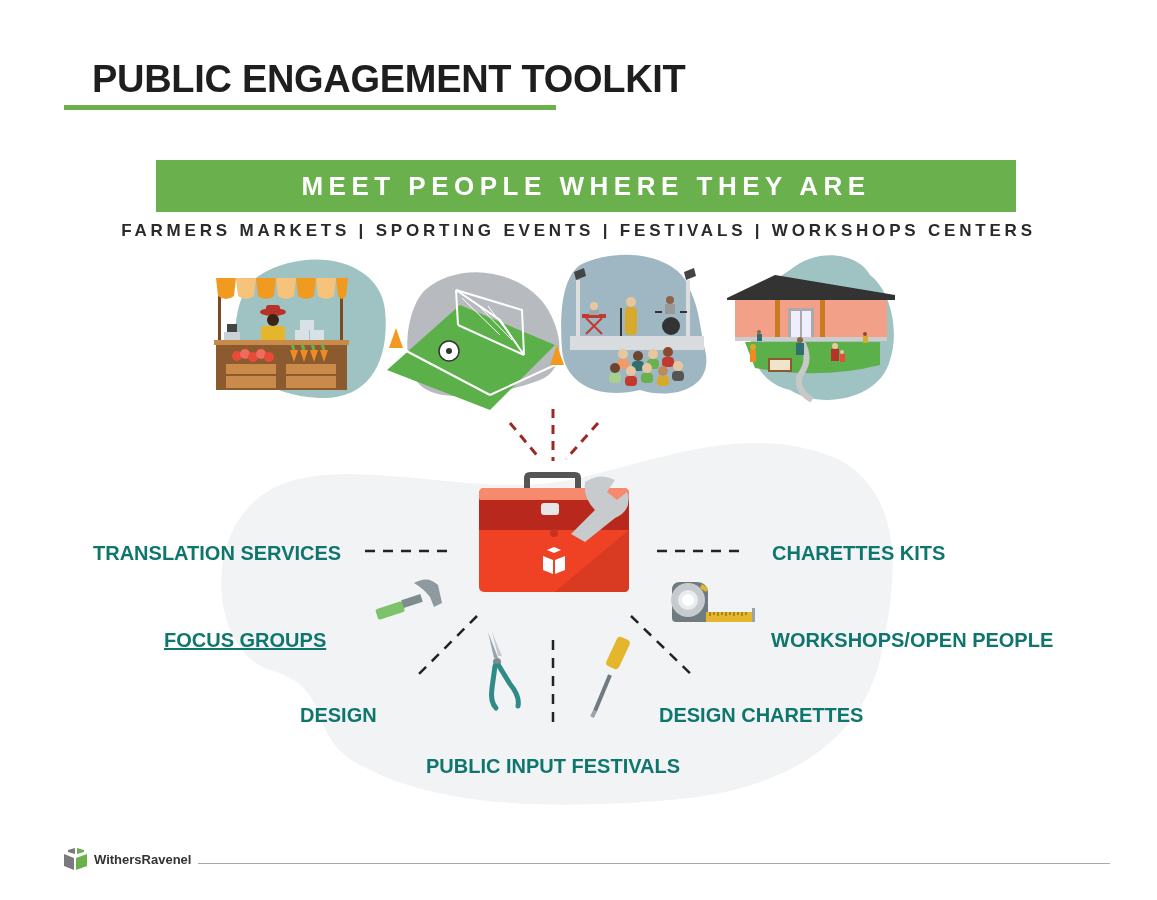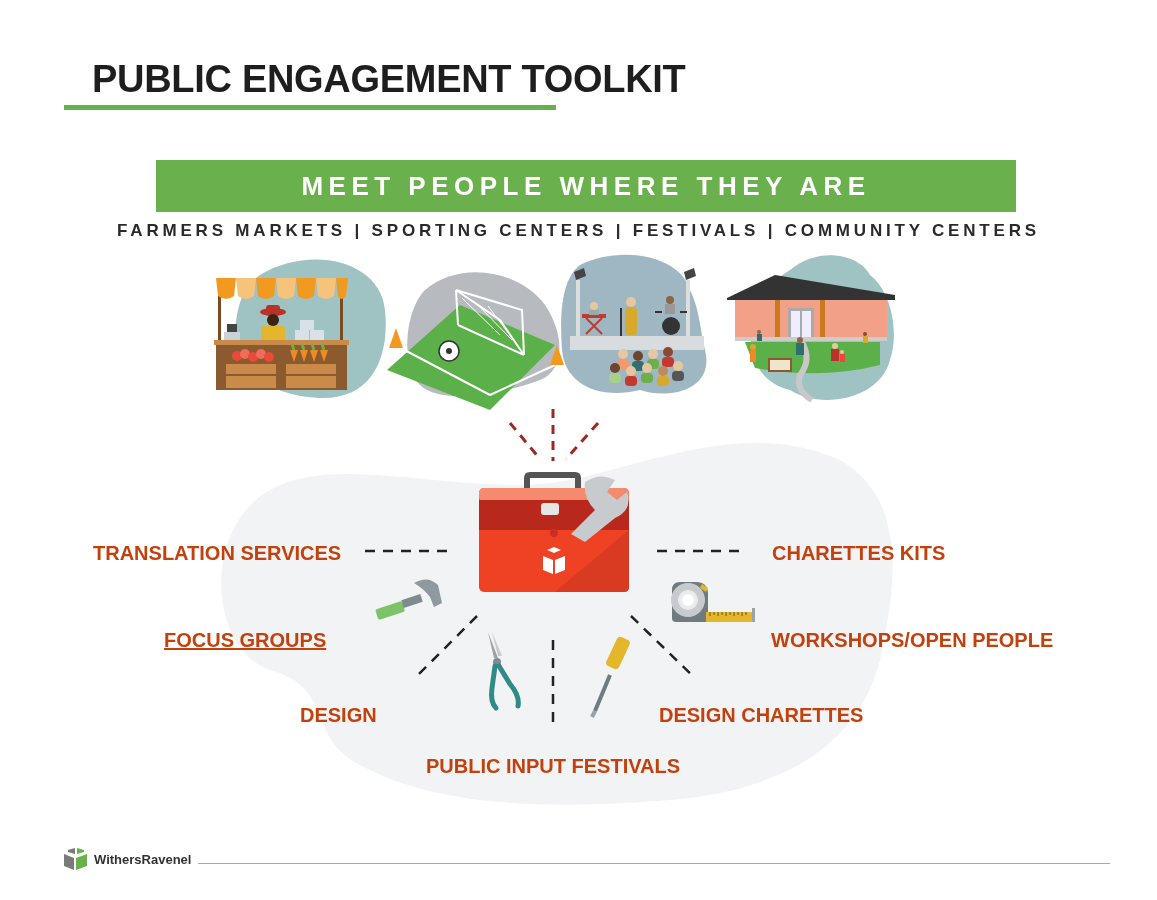--- a/index.html
+++ b/index.html
@@ -3,34 +3,34 @@
 <meta charset="utf-8">
 <style>
   html,body{margin:0;padding:0;background:#fff;}
   body{width:1157px;height:900px;position:relative;overflow:hidden;font-family:"Liberation Sans","DejaVu Sans",sans-serif;color:#222;}
   .abs{position:absolute;}
   .title{left:64px;top:58px;font-size:38px;font-weight:700;color:#1e1e1e;letter-spacing:-0.3px;white-space:nowrap;margin-left:28px;}
   .title-rule{left:64px;top:105px;width:492px;height:5px;background:#6ab04c;}
   .banner{left:124px;top:160px;width:860px;height:52px;background:#6ab04c;display:flex;align-items:center;justify-content:center;margin-left:32px;}
   .banner span{color:#fff;font-size:26px;font-weight:700;letter-spacing:5.5px;}
   .venues{left:0;width:1157px;top:221px;text-align:center;font-size:17px;font-weight:700;letter-spacing:3.8px;color:#2a2a2a;white-space:nowrap;}
-  .label{font-size:20px;font-weight:700;color:#c2410c;white-space:nowrap;}
+  .label{font-size:20px;font-weight:700;color:#0f766e;white-space:nowrap;}
   .footer-rule{left:198px;top:863px;width:912px;height:1px;background:#a8a8a8;}
   .brand{left:94px;top:852px;font-size:13px;font-weight:700;color:#333;}
 </style>
 </head>
 <body>
 
 <div class="abs title">PUBLIC ENGAGEMENT TOOLKIT</div>
 <div class="abs title-rule"></div>
 
 <div class="abs banner">
   <span>MEET PEOPLE WHERE THEY ARE</span>
 </div>
-<div class="abs venues">FARMERS MARKETS | SPORTING CENTERS | FESTIVALS | COMMUNITY CENTERS</div>
+<div class="abs venues">FARMERS MARKETS | SPORTING EVENTS | FESTIVALS | WORKSHOPS CENTERS</div>
 
 <svg class="abs" style="left:200px;top:250px;" width="720" height="160" viewBox="0 0 720 160">
 
   <g>
     <path d="M60 25 C110 -5 180 10 185 60 C190 110 170 150 120 148 C70 146 30 120 35 80 C38 50 45 35 60 25Z" fill="#9fc2c2"></path>
     <rect x="18" y="30" width="3" height="62" fill="#7a4a22"></rect>
     <rect x="140" y="30" width="3" height="62" fill="#7a4a22"></rect>
     <g>
       <path d="M16 28 L36 28 L34 46 Q26 52 18 46Z" fill="#f29a1f"></path>
       <path d="M36 28 L56 28 L54 46 Q46 52 38 46Z" fill="#f7c27a"></path>

